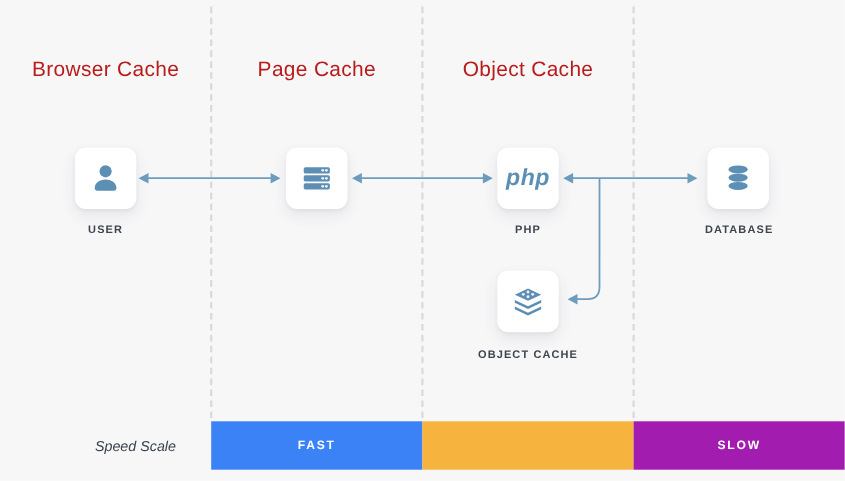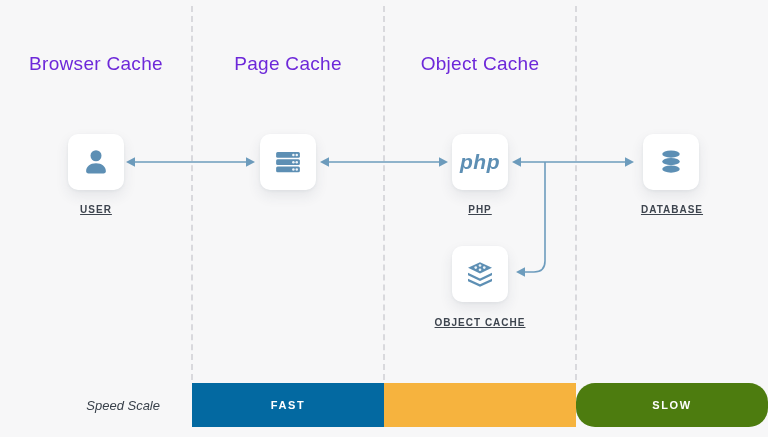--- a/index.html
+++ b/index.html
@@ -13,21 +13,21 @@
     position:absolute; top:6px; height:374px; width:0;
     border-left:2px dashed #d9d9dd;
   }
   .divider.d1{left:191px;}
   .divider.d2{left:383px;}
   .divider.d3{left:575px;}
 
   
   .heading{
     position:absolute; top:53px; width:192px; text-align:center;
-    font-size:19px; color:#6d28d9; letter-spacing:.3px; font-weight:400;
+    font-size:19px; color:#b91c1c; letter-spacing:.3px; font-weight:400;
   }
   .heading.h1{left:0;}
   .heading.h2{left:192px;}
   .heading.h3{left:384px;}
 
   
   .card{
     position:absolute; width:56px; height:56px; background:#ffffff;
     border-radius:10px;
     box-shadow:0 6px 14px rgba(40,60,80,.09), 0 1px 3px rgba(40,60,80,.06);
@@ -41,21 +41,21 @@
   .card-objectcache{left:452px; top:246px;}
 
   .php-text{
     font-size:21px; font-weight:bold; font-style:italic;
     color:#5d8fb4; letter-spacing:.5px;
   }
 
   
   .nlabel{
     position:absolute; width:192px; text-align:center;
-    font-size:10px; font-weight:bold; letter-spacing:1px; color:#3e454f;text-decoration:underline;
+    font-size:10px; font-weight:bold; letter-spacing:1px; color:#3e454f;
   }
   .nl-user{left:0; top:204px;}
   .nl-webserver{left:192px; top:204px;}
   .nl-php{left:384px; top:204px;}
   .nl-database{left:576px; top:204px;}
   .nl-objectcache{left:384px; top:317px;}
 
   
   .arrows{position:absolute; left:0; top:0; pointer-events:none;}
   .arrows line, .arrows path{stroke:#6d9cbd; stroke-width:1.6; fill:none;}
@@ -166,18 +166,18 @@
         </g>
         <path d="M3 11.1 L12 15.3 L21 11.1 L21 13 L12 17.2 L3 13 Z"></path>
         <path d="M3 15.5 L12 19.7 L21 15.5 L21 17.4 L12 21.6 L3 17.4 Z"></path>
       </svg>
     </span>
   </div>
   <div class="nlabel nl-objectcache">OBJECT CACHE</div>
 
   <div class="speed-label">Speed Scale</div>
   <div class="speed-bar">
-    <div class="segment" style="background-color: #0369a1;">FAST</div>
+    <div class="segment" style="background-color: #3b82f6;">FAST</div>
     <div class="segment" style="background-color: rgb(246, 179, 62);"></div>
-    <div class="segment" style="background-color: #4d7c0f; border-radius: 19px;">SLOW</div>
+    <div class="segment" style="background-color: #a21caf;">SLOW</div>
   </div>
 
 </div>
 
 </body></html>

